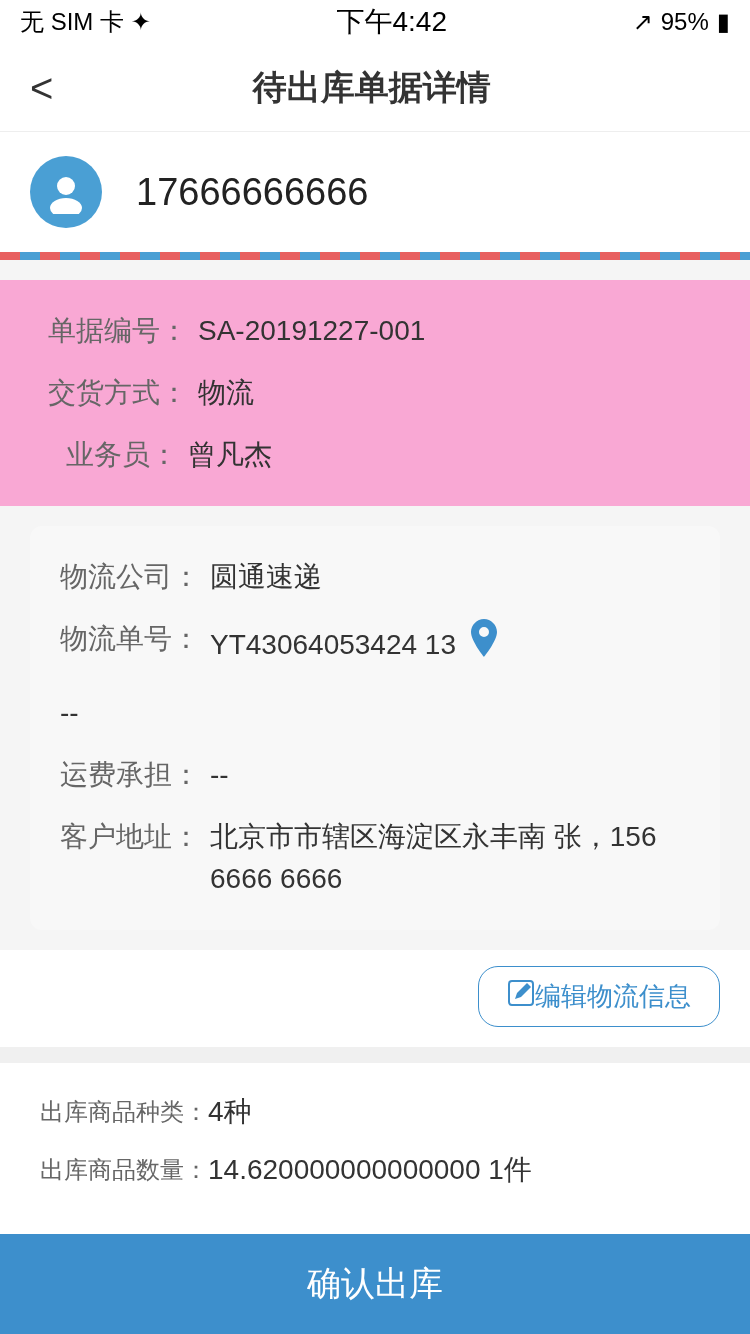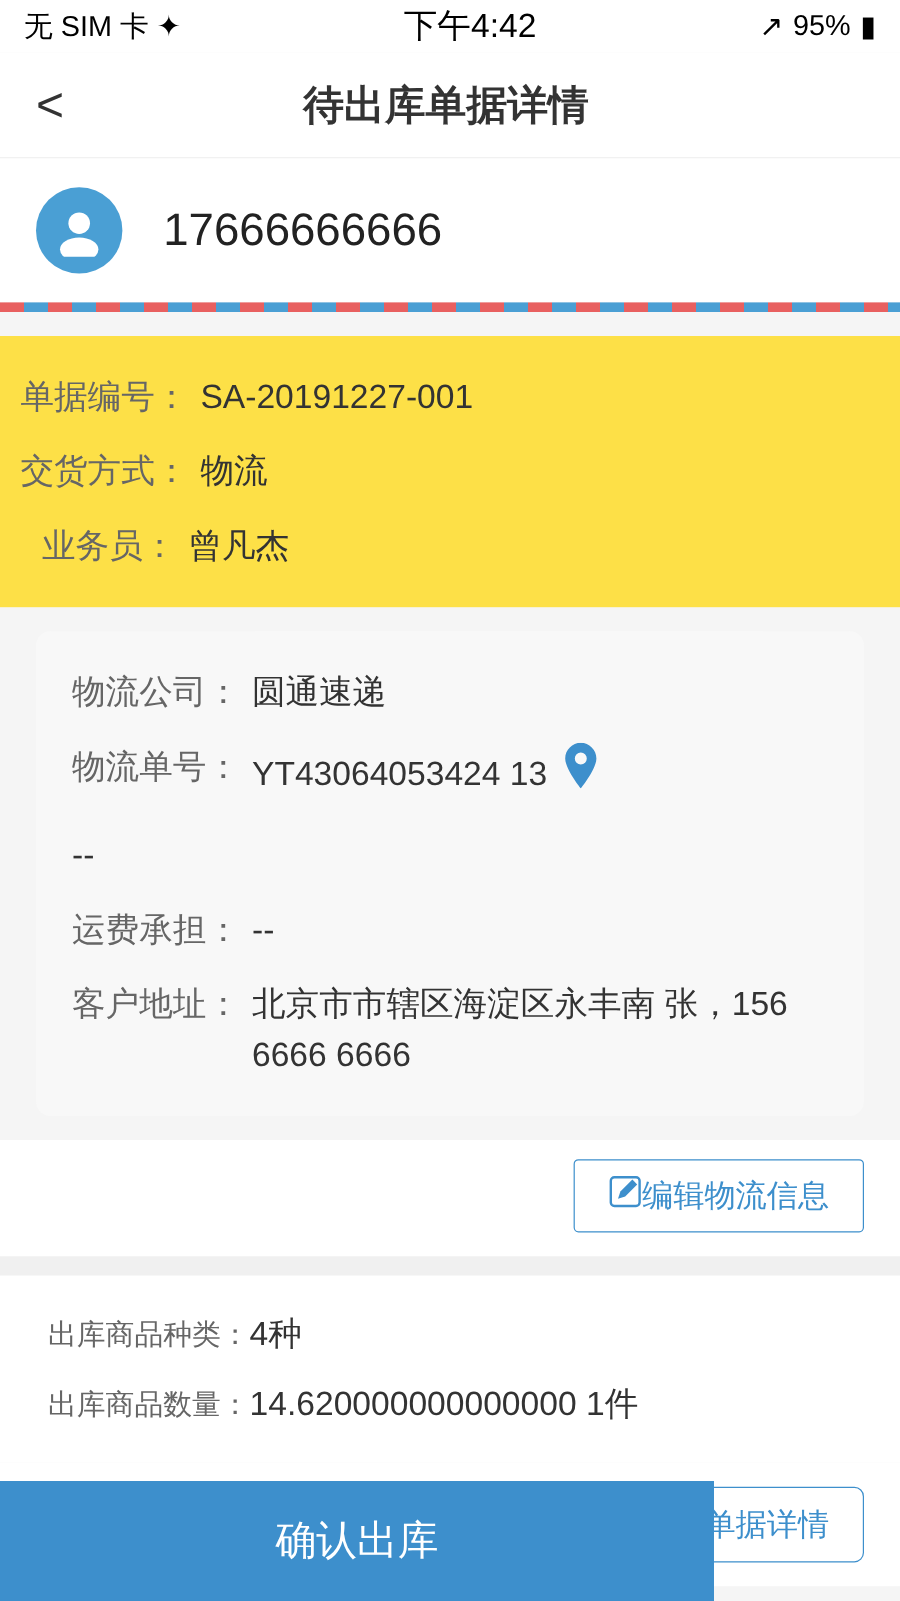--- a/index.html
+++ b/index.html
@@ -85,22 +85,22 @@
         #e86060 0px, #e86060 20px,
         #4a9fd4 20px, #4a9fd4 40px,
         #e86060 40px, #e86060 60px,
         #4a9fd4 60px, #4a9fd4 80px
       );
       margin: 0;
     }
 
     
     .info-section {
-      background: #fde047;
-      padding: 30px 17px;
+      background: #f9a8d4;
+      padding: 30px 48px;
       margin-top: 20px;
     }
     .info-row {
       display: flex;
       align-items: flex-start;
       margin-bottom: 20px;
       line-height: 1.5;
     }
     .info-row:last-child { margin-bottom: 0; }
     .info-label {
@@ -164,21 +164,21 @@
       justify-content: flex-end;
       padding: 16px 30px 20px;
       background: #fff;
     }
     .btn-edit {
       border: 1.5px solid #3d8fcc;
       background: #fff;
       color: #3d8fcc;
       font-size: 26px;
       padding: 12px 28px;
-      border-radius: 4px;
+      border-radius: 20px;
       display: flex;
       align-items: center;
       gap: 0;
       cursor: pointer;
     }
 
     
     .section-divider {
       height: 16px;
       background: #f0f0f0;
@@ -230,21 +230,21 @@
       flex: 1;
       background: #f5f5f5;
       min-height: 200px;
     }
 
     
     .confirm-bar {
       position: fixed;
       bottom: 0;
       left: 0;
-      width: 595px;
+      width: 750px;
       background: #3d8fcc;
       height: 100px;
       display: flex;
       align-items: center;
       justify-content: center;
       cursor: pointer;
     }
     .confirm-text {
       color: #fff;
       font-size: 34px;

